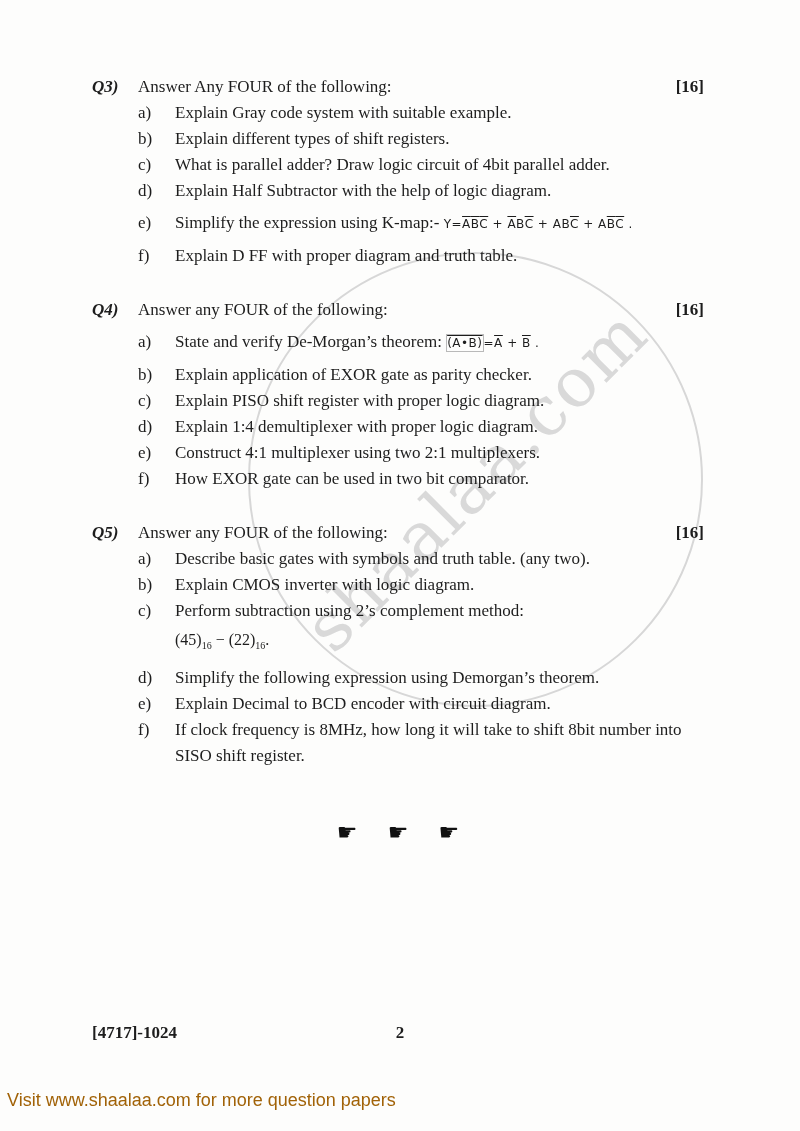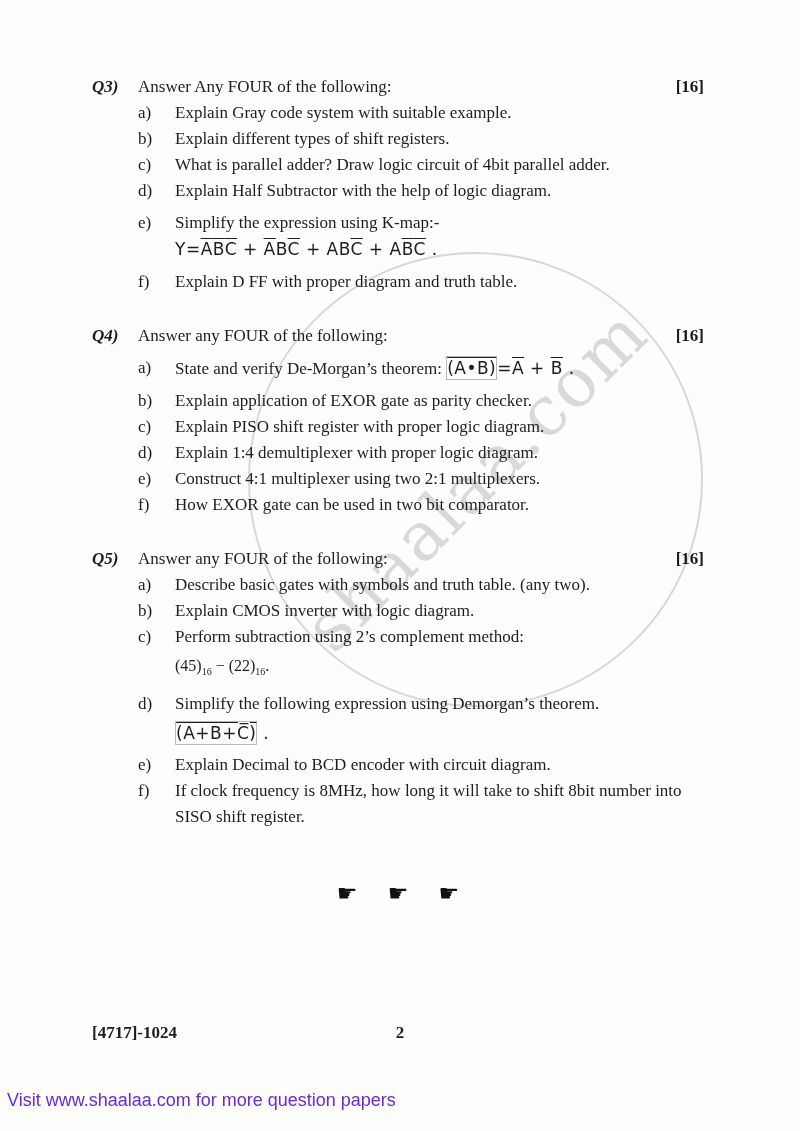--- a/index.html
+++ b/index.html
@@ -24,37 +24,37 @@
   .content { position:absolute; top:74px; left:92px; right:96px; z-index:1; font-size:17px; line-height:26px; }
   .question { margin-bottom:28px; }
   .q-header { display:flex; align-items:flex-end; }
   .q-label { font-style:italic; font-weight:bold; width:46px; flex:none; }
   .q-marks { margin-left:auto; font-weight:bold;font-family:Liberation Serif, serif; }
   .q-items { margin-left:46px; }
   .item { display:flex; }
   .item.spaced { margin:6px 0; }
   .letter { width:37px; flex:none; }
   .item-body { flex:1; }
-  .math { font-family:"DejaVu Sans", sans-serif; font-size:17px; letter-spacing:0.5px; white-space:nowrap; }
+  .math { font-family:"DejaVu Sans", sans-serif; font-size:12px; letter-spacing:0.5px; white-space:nowrap; }
   .math .over { text-decoration:overline; }
   .math .boxed { border:1px solid #b9b9b9; padding:1px 0; }
   .math sub { font-size:10px; letter-spacing:0; }
   .math.serif { font-family:"Liberation Serif", serif; font-size:16px; letter-spacing:0; }
   .extra { display:block; margin:3px 0 6px; }
   
   .pointers { text-align:center; margin-top:50px; }
   .pointer { font-family:"DejaVu Sans", sans-serif; font-size:23px; margin:0 13px; color:#111; }
   
   .footer { position:absolute; top:1020px; left:0; width:100%; z-index:1; font-size:17px; line-height:26px; }
   .footer-code { position:absolute; left:92px; font-weight:bold; }
   .footer-page { display:block; text-align:center; font-weight:bold; }
   
   .site-note {
     position:absolute; left:7px; top:1090px; z-index:1;
-    font-family:"Liberation Sans", sans-serif; font-size:18px; color:#6d28d9;
+    font-family:"Liberation Sans", sans-serif; font-size:18px; color:#a16207;
   }
 </style>
 </head>
 <body>
 
 <div class="page">
 
   <div class="watermark">
     <div class="wm-circle"></div>
     <div class="wm-text">shaalaa.com</div>
@@ -153,21 +153,20 @@
           <span class="letter">c)</span>
           <div class="item-body">
             <span>Perform subtraction using 2’s complement method:</span>
             <span class="math serif extra"><span>(45)</span><sub>16</sub><span> − (22)</span><sub>16</sub><span>.</span></span>
           </div>
         </div>
         <div class="item">
           <span class="letter">d)</span>
           <div class="item-body">
             <span>Simplify the following expression using Demorgan’s theorem.</span>
-            <span class="math extra"><span class="over boxed">(A+B+C̅)</span><span> .</span></span>
           </div>
         </div>
         <div class="item">
           <span class="letter">e)</span>
           <div class="item-body">Explain Decimal to BCD encoder with circuit diagram.</div>
         </div>
         <div class="item">
           <span class="letter">f)</span>
           <div class="item-body">If clock frequency is 8MHz, how long it will take to shift 8bit number into SISO shift register.</div>
         </div>

